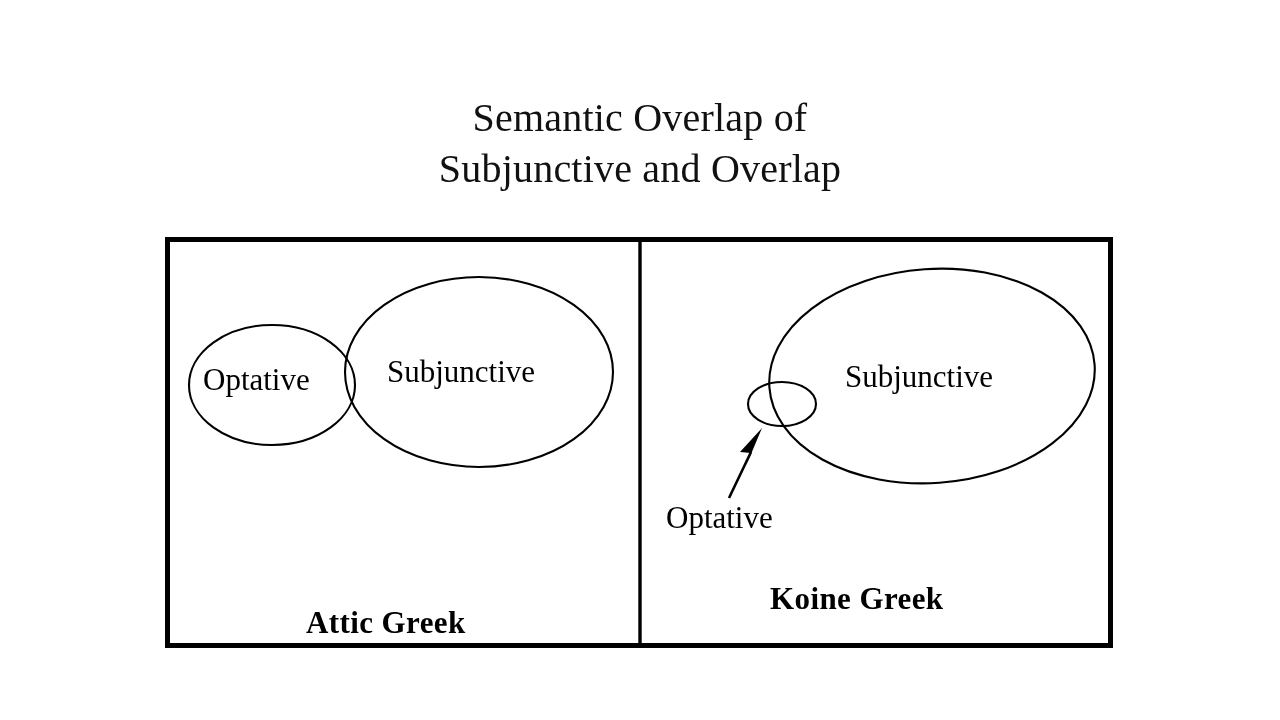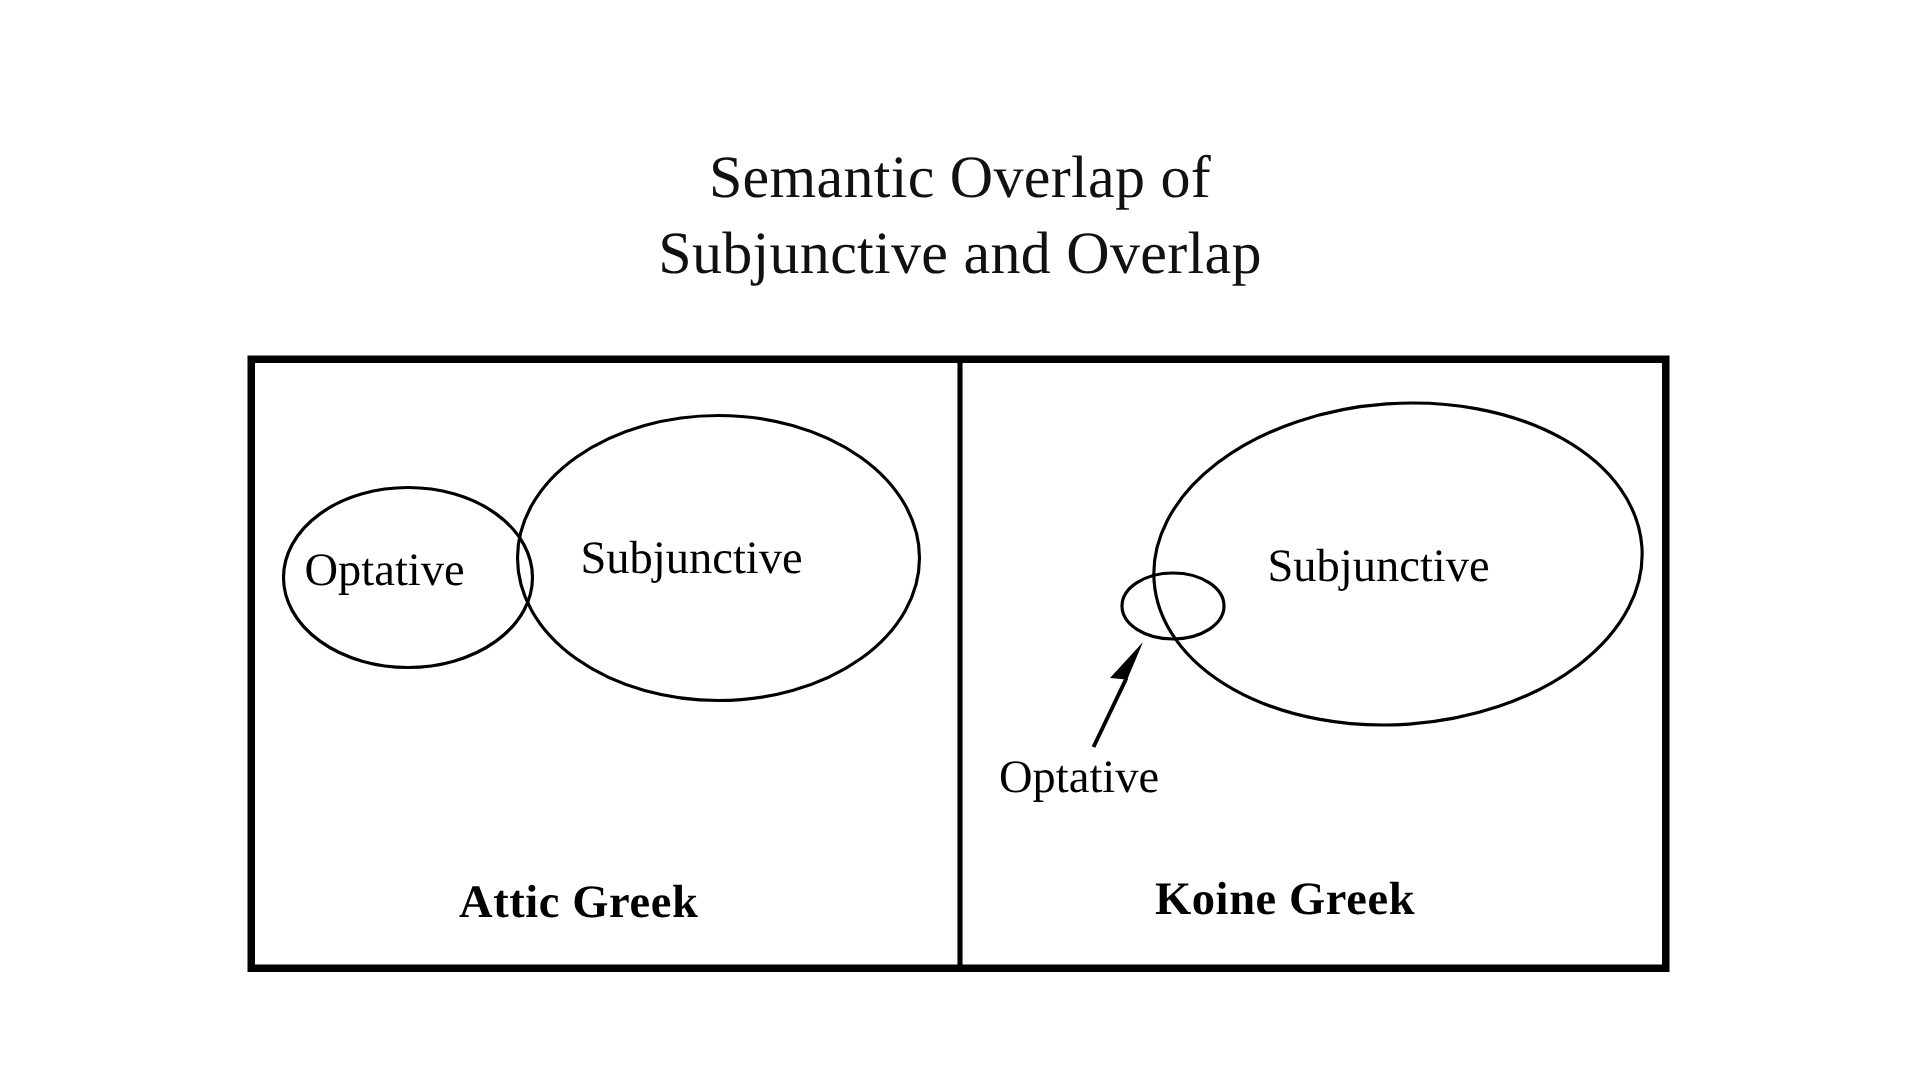--- a/index.html
+++ b/index.html
@@ -120,21 +120,21 @@
         <line class="arrow-line" x1="729" y1="498" x2="751" y2="452"></line>
         <polygon class="arrow-head" points="762,428 740,452 751,453 746,466"></polygon>
       </g>
     </g>
   </svg>
 
   <div class="ell-label" style="left:203px; top:362px;">Optative</div>
 
   <div class="ell-label" style="left:387px; top:354px;">Subjunctive</div>
 
-  <div class="panel-caption" style="left:306px; top:583px;">Attic Greek</div>
+  <div class="panel-caption" style="left:306px; top:605px;">Attic Greek</div>
 
   <div class="ell-label" style="left:845px; top:359px;">Subjunctive</div>
 
   <div class="callout-label" style="left:666px; top:500px;">Optative</div>
 
   <div class="panel-caption" style="left:770px; top:581px;">Koine Greek</div>
 
 </div>
 
 </body></html>

